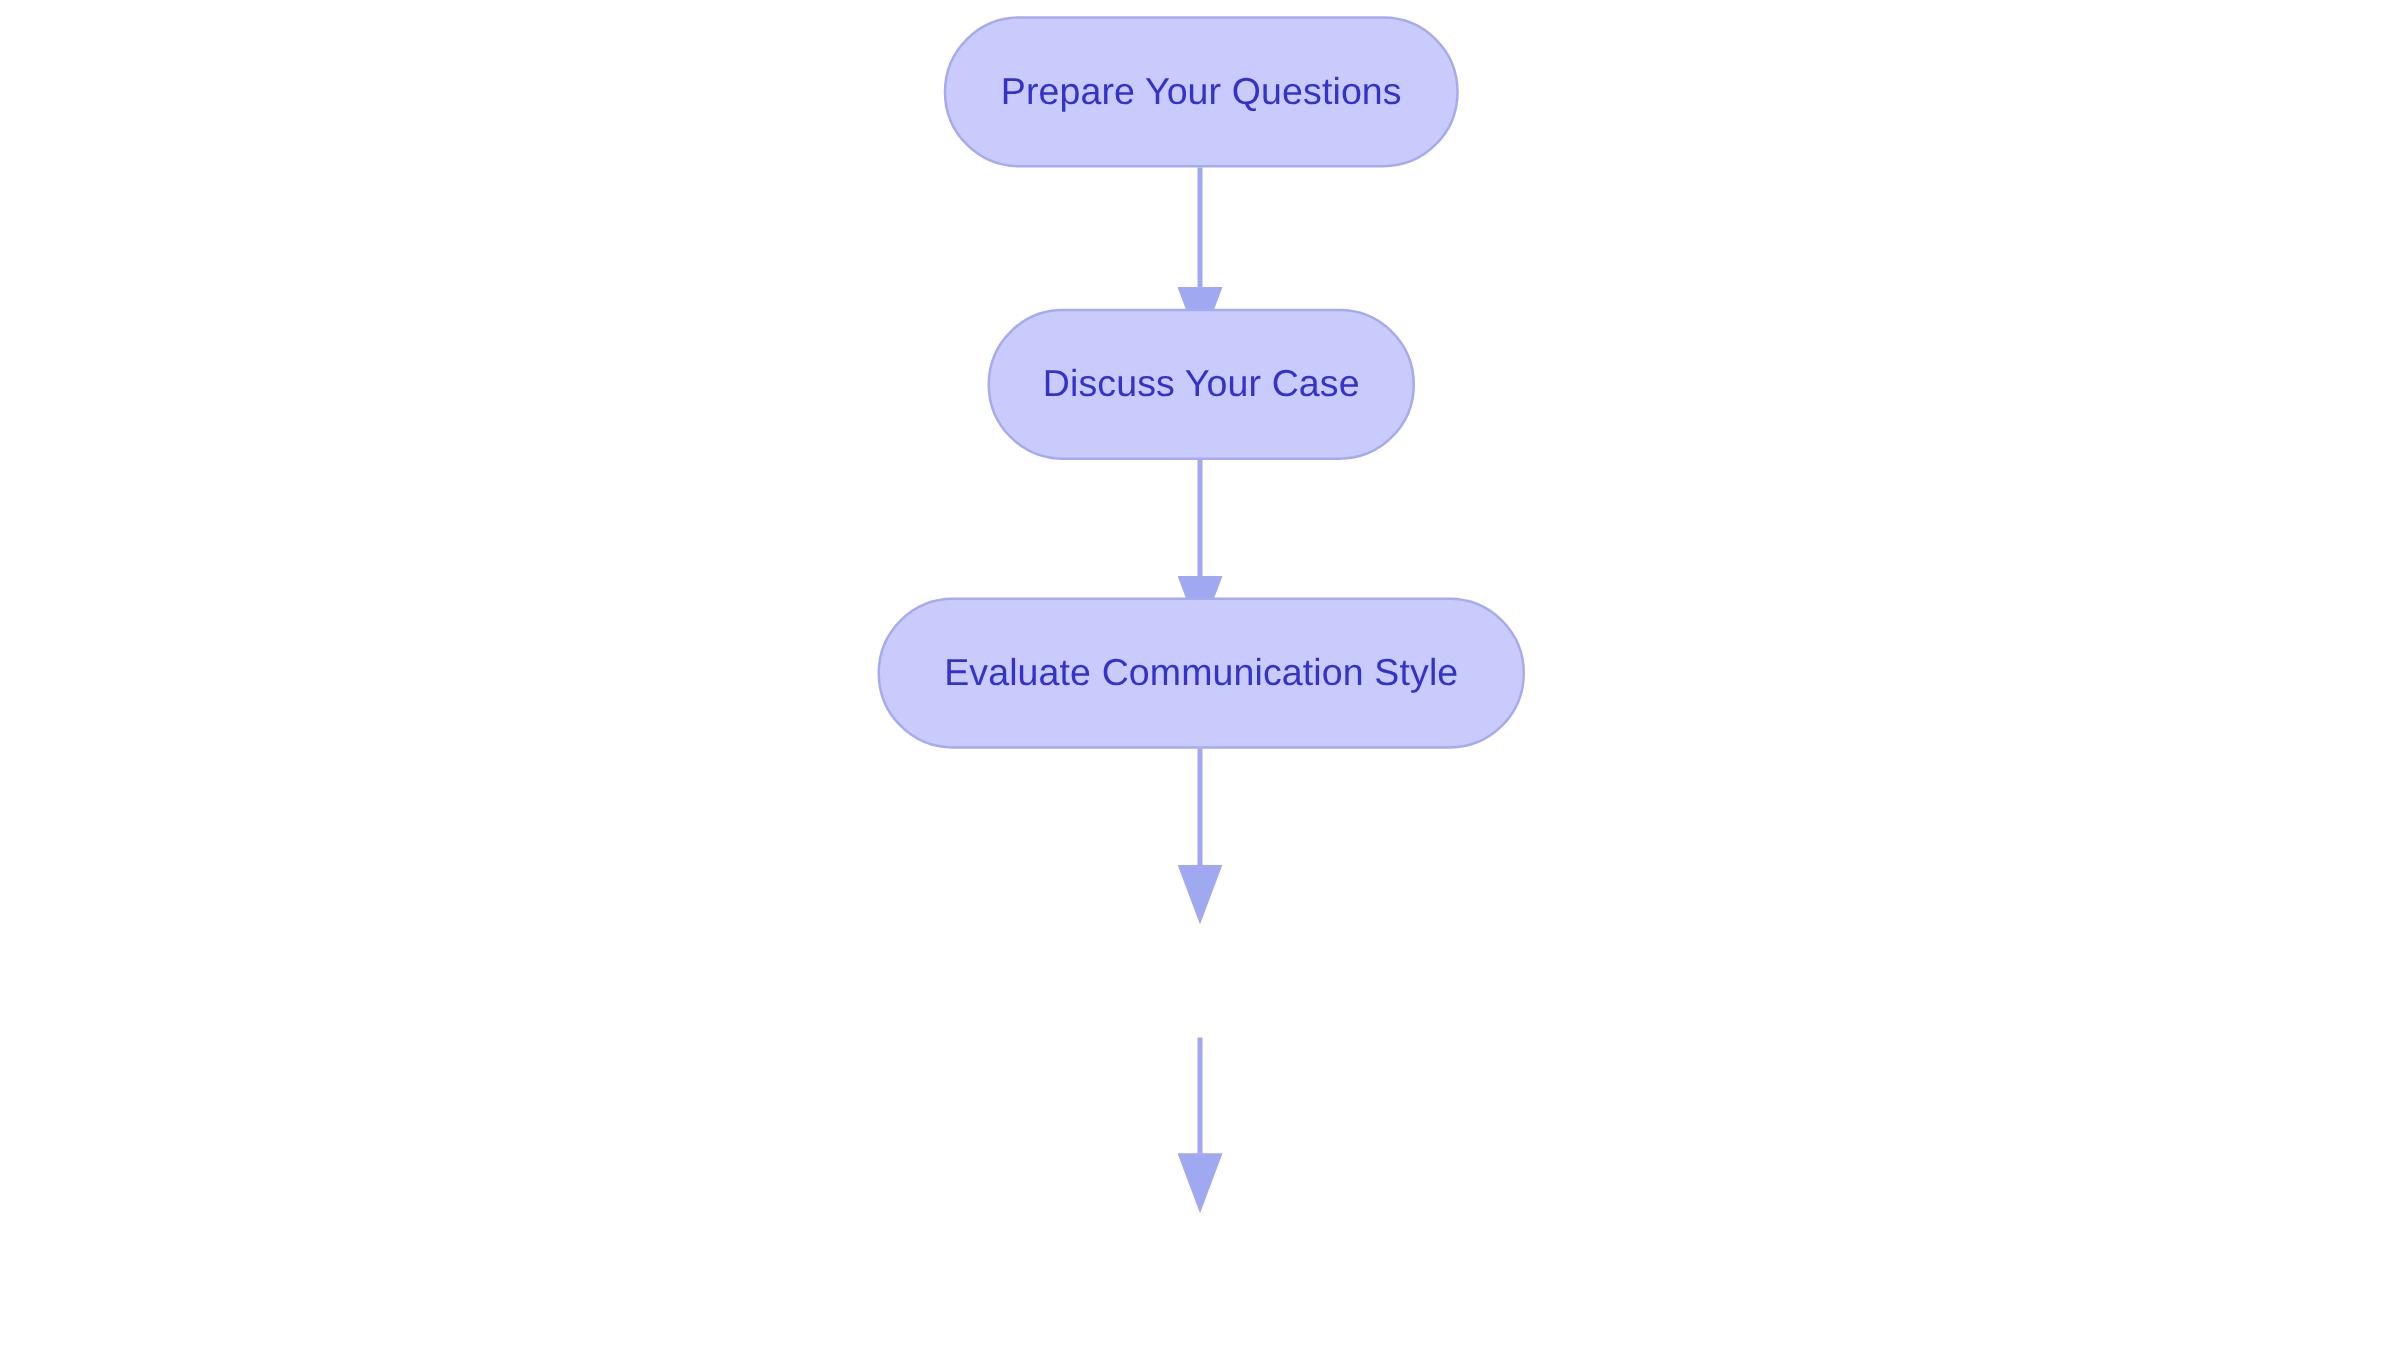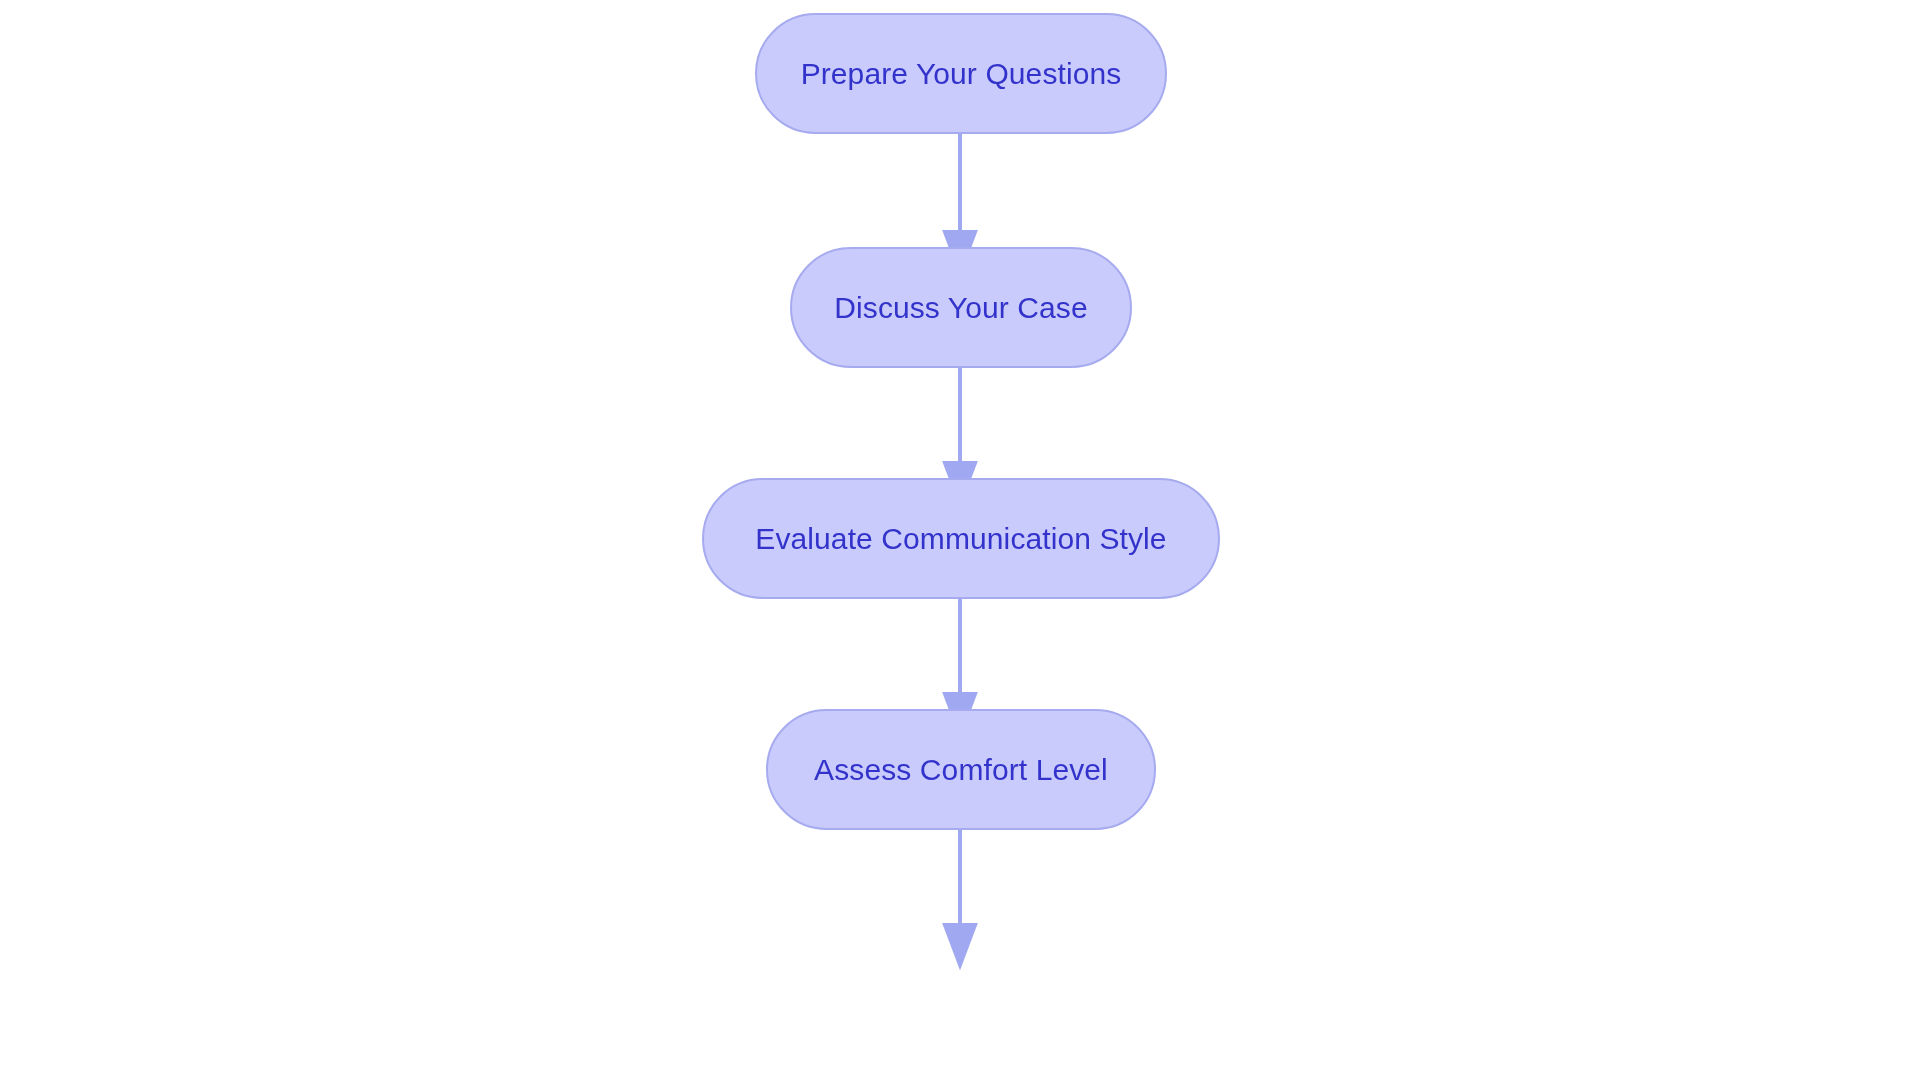--- a/index.html
+++ b/index.html
@@ -96,18 +96,15 @@
   </div>
 
   <div class="node node-2">
     <span class="node-label">Discuss Your Case</span>
   </div>
 
   <div class="node node-3">
     <span class="node-label">Evaluate Communication Style</span>
   </div>
 
-  <div class="node node-4">
-    <span class="node-label">Assess Comfort Level</span>
-  </div>
 
 
 </div>
 
 </body></html>

